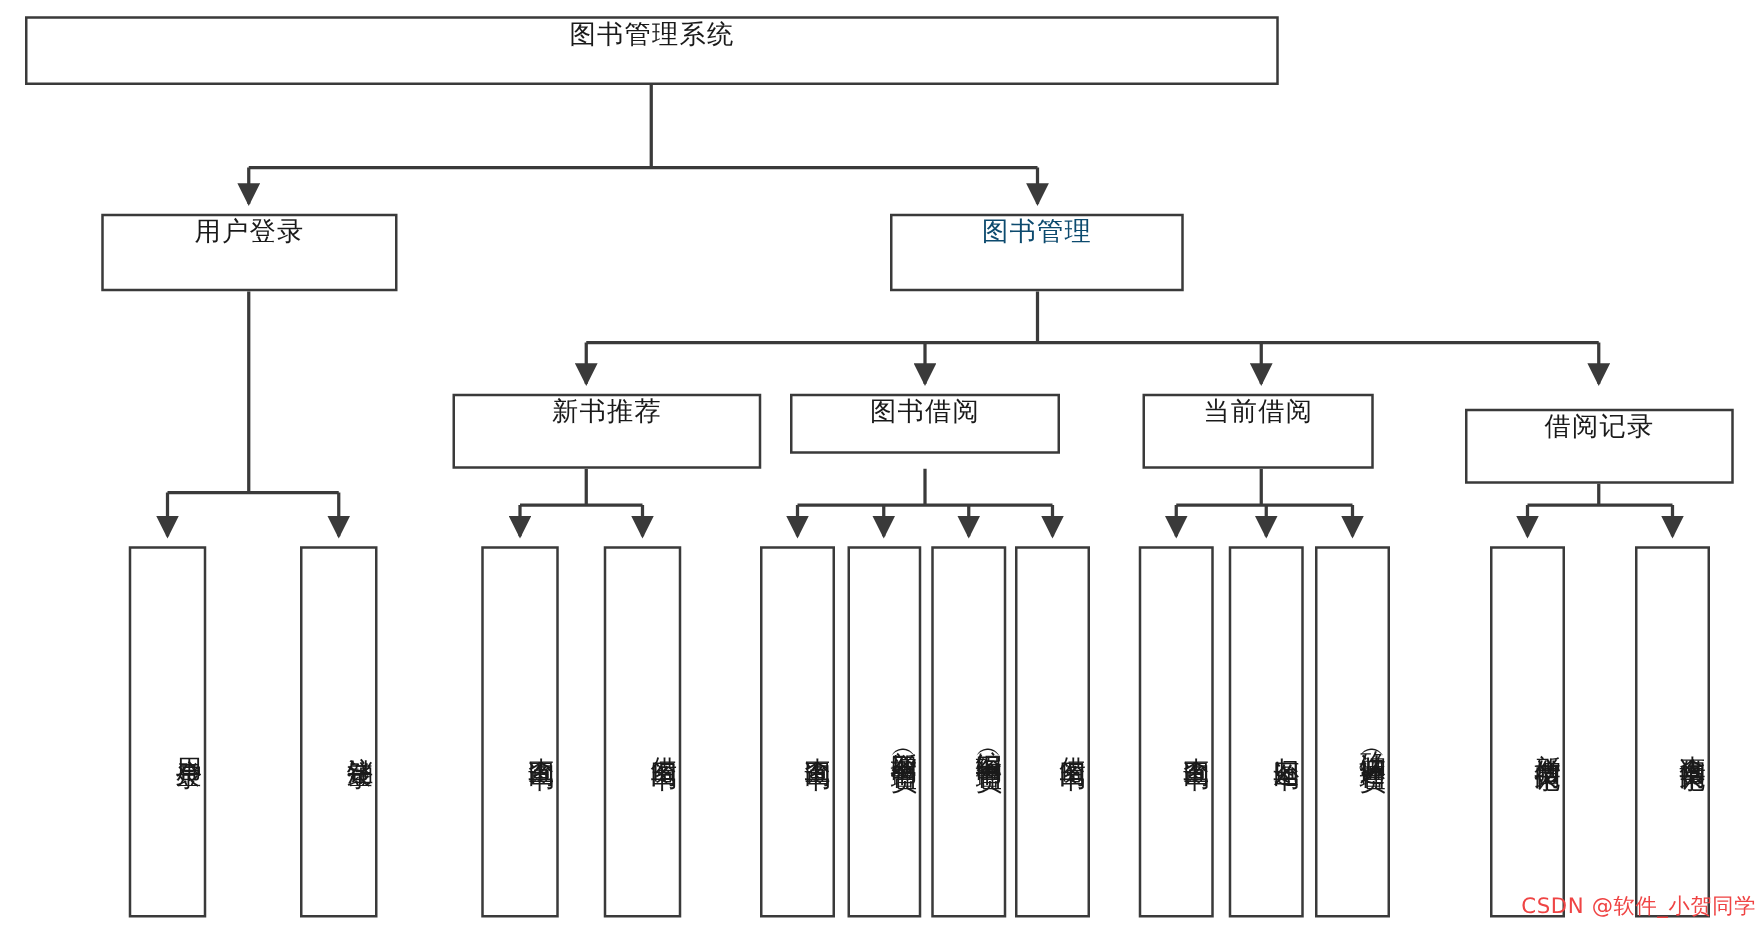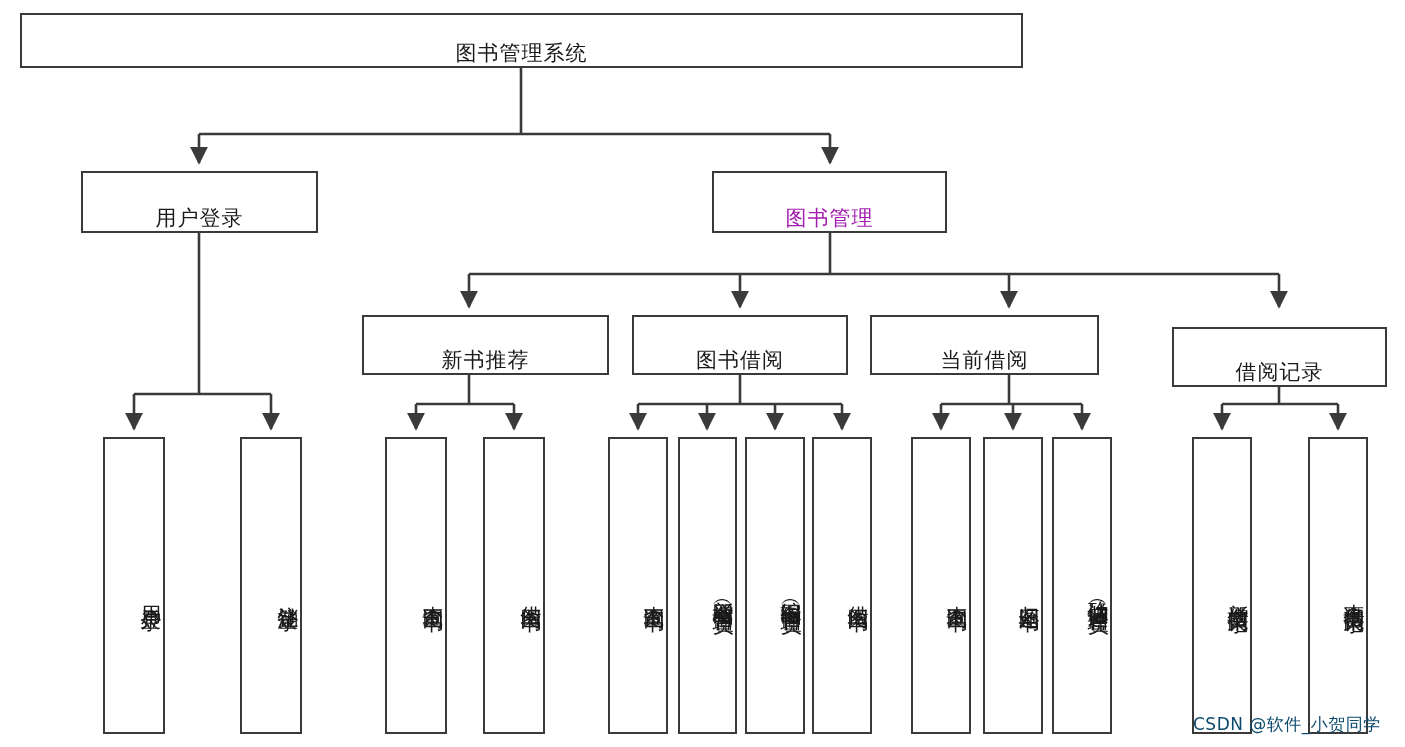--- a/index.html
+++ b/index.html
@@ -25,21 +25,21 @@
     width: 1405px;
     height: 747px;
   }
   .node {
     position: absolute;
     box-sizing: border-box;
     border: 2px solid #3a3a3a;
     background: #ffffff;
     color: #1a1a1a;
     display: flex;
-    align-items: flex-end;
+    align-items: flex-start;
     justify-content: center;
     text-align: center;
     z-index: 2;
   }
   .node.h {
     font-size: 21px;
     letter-spacing: 1px;
     line-height: 1.2;
   }
   .node.v {
@@ -121,31 +121,31 @@
     </g>
   </svg>
 
   <div class="node h" id="n-root" style="left: 20px; top: 13px; width: 1003px; height: 55px; border-color: rgb(58, 58, 58); background: rgb(255, 255, 255); color: rgb(26, 26, 26);">
     <span class="node-label">图书管理系统</span>
   </div>
 
   <div class="node h" id="n-l2-0" style="left: 81px; top: 171px; width: 237px; height: 62px; border-color: rgb(58, 58, 58); background: rgb(255, 255, 255); color: rgb(26, 26, 26);">
     <span class="node-label">用户登录</span>
   </div>
-  <div class="node h" id="n-l2-1" style="left: 712px; top: 171px; width: 235px; height: 62px; border-color: rgb(58, 58, 58); background: rgb(255, 255, 255); color: #a21caf;">
+  <div class="node h" id="n-l2-1" style="left: 712px; top: 171px; width: 235px; height: 62px; border-color: rgb(58, 58, 58); background: rgb(255, 255, 255); color: #0c4a6e;">
     <span class="node-label">图书管理</span>
   </div>
 
   <div class="node h" id="n-l3-0" style="left: 362px; top: 315px; width: 247px; height: 60px; border-color: rgb(58, 58, 58); background: rgb(255, 255, 255); color: rgb(26, 26, 26);">
     <span class="node-label">新书推荐</span>
   </div>
-  <div class="node h" id="n-l3-1" style="left: 632px; top: 315px; width: 216px; height: 60px; border-color: rgb(58, 58, 58); background: rgb(255, 255, 255); color: rgb(26, 26, 26);">
+  <div class="node h" id="n-l3-1" style="left: 632px; top: 315px; width: 216px; height: 48px; border-color: rgb(58, 58, 58); background: rgb(255, 255, 255); color: rgb(26, 26, 26);">
     <span class="node-label">图书借阅</span>
   </div>
-  <div class="node h" id="n-l3-2" style="left: 870px; top: 315px; width: 229px; height: 60px; border-color: rgb(58, 58, 58); background: rgb(255, 255, 255); color: rgb(26, 26, 26);">
+  <div class="node h" id="n-l3-2" style="left: 914px; top: 315px; width: 185px; height: 60px; border-color: rgb(58, 58, 58); background: rgb(255, 255, 255); color: rgb(26, 26, 26);">
     <span class="node-label">当前借阅</span>
   </div>
   <div class="node h" id="n-l3-3" style="left: 1172px; top: 327px; width: 215px; height: 60px; border-color: rgb(58, 58, 58); background: rgb(255, 255, 255); color: rgb(26, 26, 26);">
     <span class="node-label">借阅记录</span>
   </div>
 
   <div class="node v" id="n-leaf-0" style="left: 103px; top: 437px; width: 62px; height: 297px; border-color: rgb(58, 58, 58); background: rgb(255, 255, 255); color: rgb(26, 26, 26);">
     <span class="node-label">用户登录</span>
   </div>
   <div class="node v" id="n-leaf-1" style="left: 240px; top: 437px; width: 62px; height: 297px; border-color: rgb(58, 58, 58); background: rgb(255, 255, 255); color: rgb(26, 26, 26);">
@@ -178,15 +178,15 @@
   <div class="node v" id="n-leaf-10" style="left: 1052px; top: 437px; width: 60px; height: 297px; border-color: rgb(58, 58, 58); background: rgb(255, 255, 255); color: rgb(26, 26, 26);">
     <span class="node-label">确认归还（管理员）</span>
   </div>
   <div class="node v" id="n-leaf-11" style="left: 1192px; top: 437px; width: 60px; height: 297px; border-color: rgb(58, 58, 58); background: rgb(255, 255, 255); color: rgb(26, 26, 26);">
     <span class="node-label">新增借阅记录</span>
   </div>
   <div class="node v" id="n-leaf-12" style="left: 1308px; top: 437px; width: 60px; height: 297px; border-color: rgb(58, 58, 58); background: rgb(255, 255, 255); color: rgb(26, 26, 26);">
     <span class="node-label">查询借阅记录</span>
   </div>
 
-  <div class="watermark" id="wm" style="left: 1193px; top: 713px; color: #0c4a6e;">CSDN @软件_小贺同学</div>
+  <div class="watermark" id="wm" style="left: 1193px; top: 713px; color: #ef4444; padding-left: 24px;">CSDN @软件_小贺同学</div>
 
 </div>
 
 </body></html>

